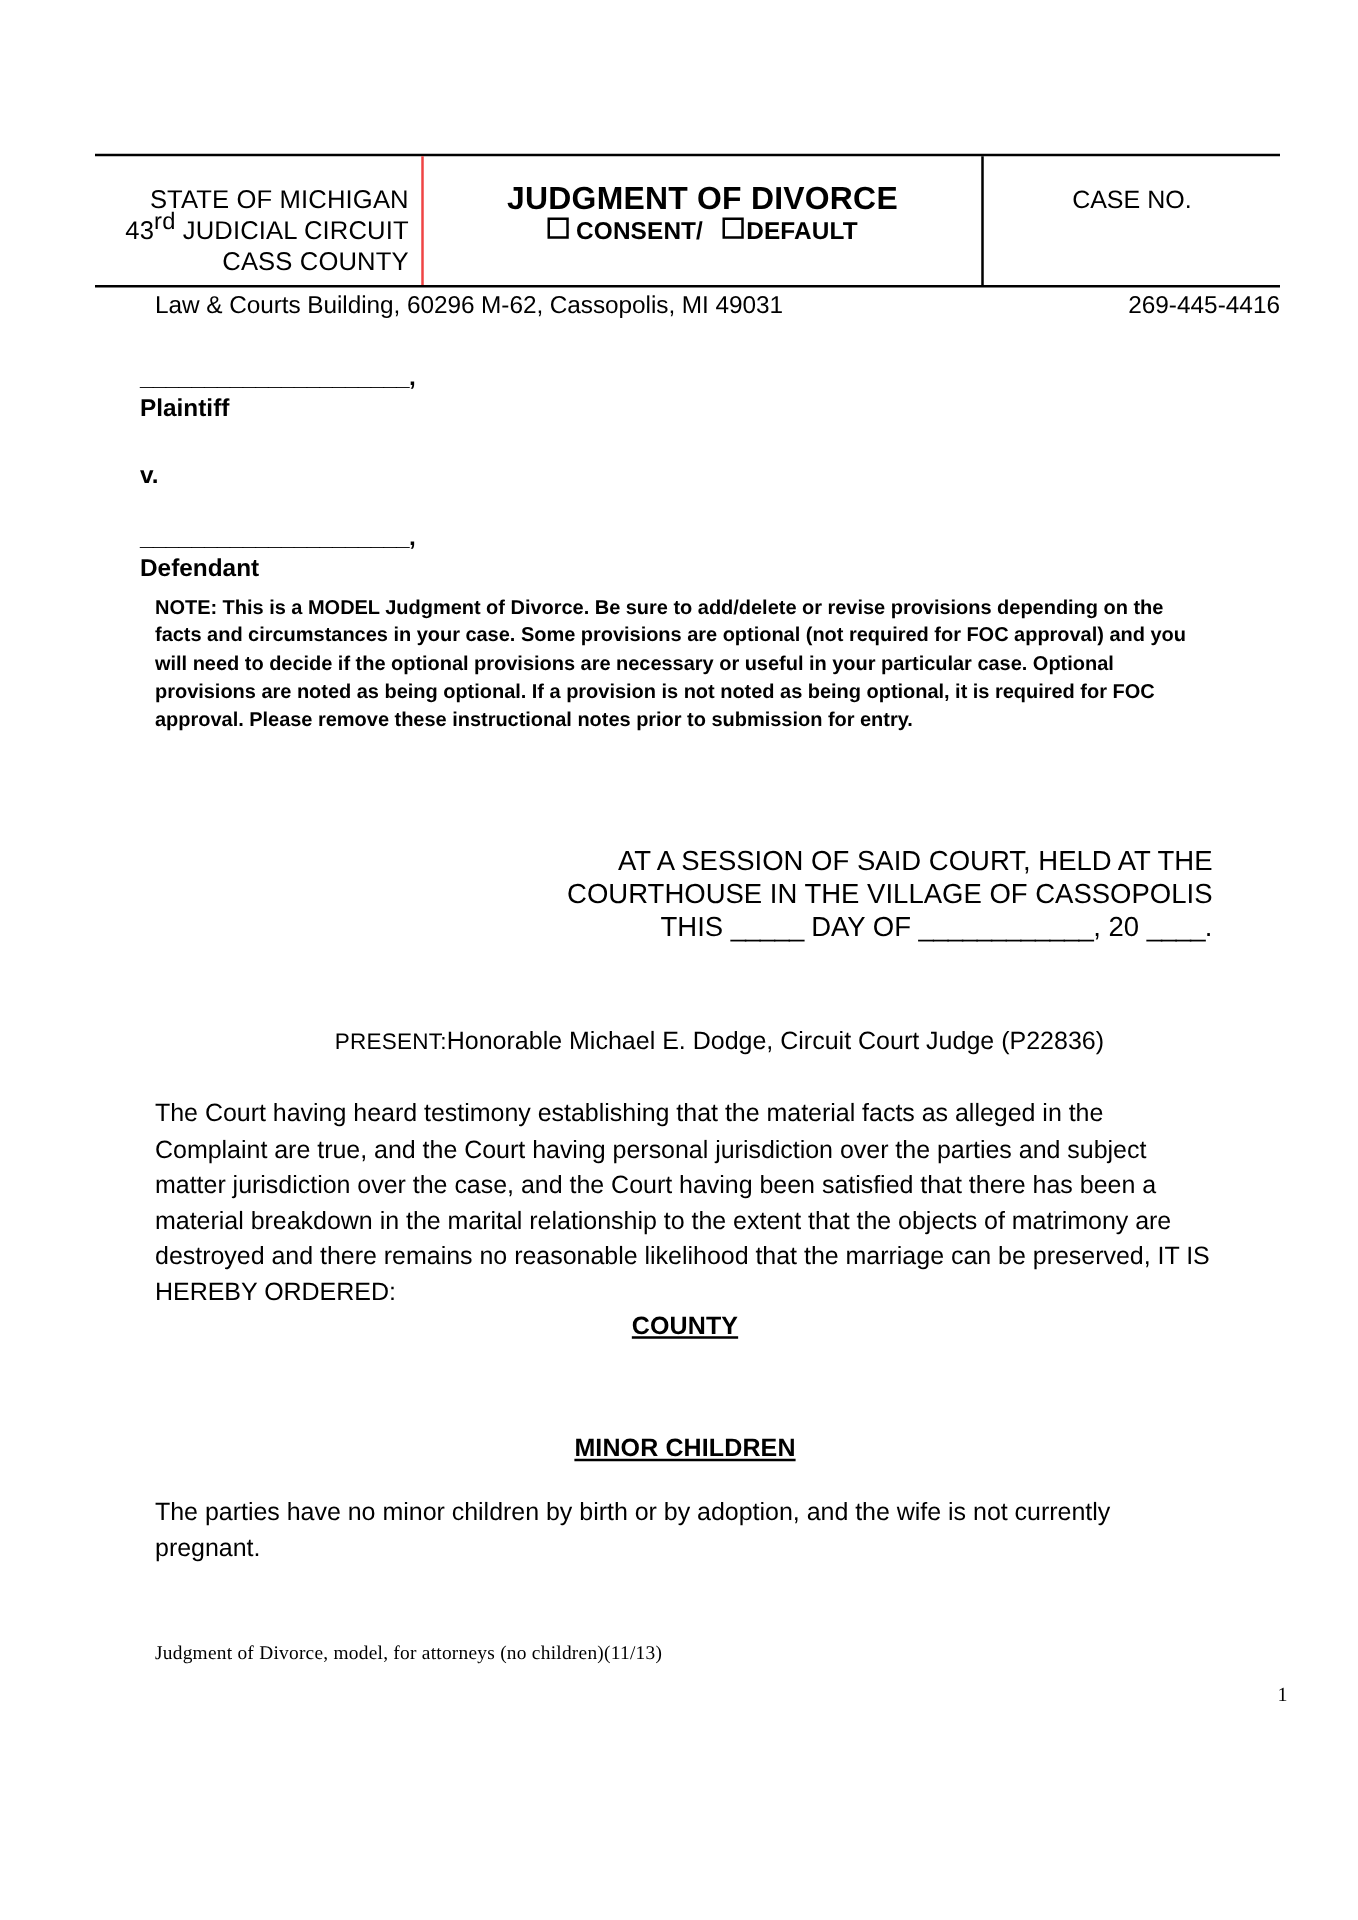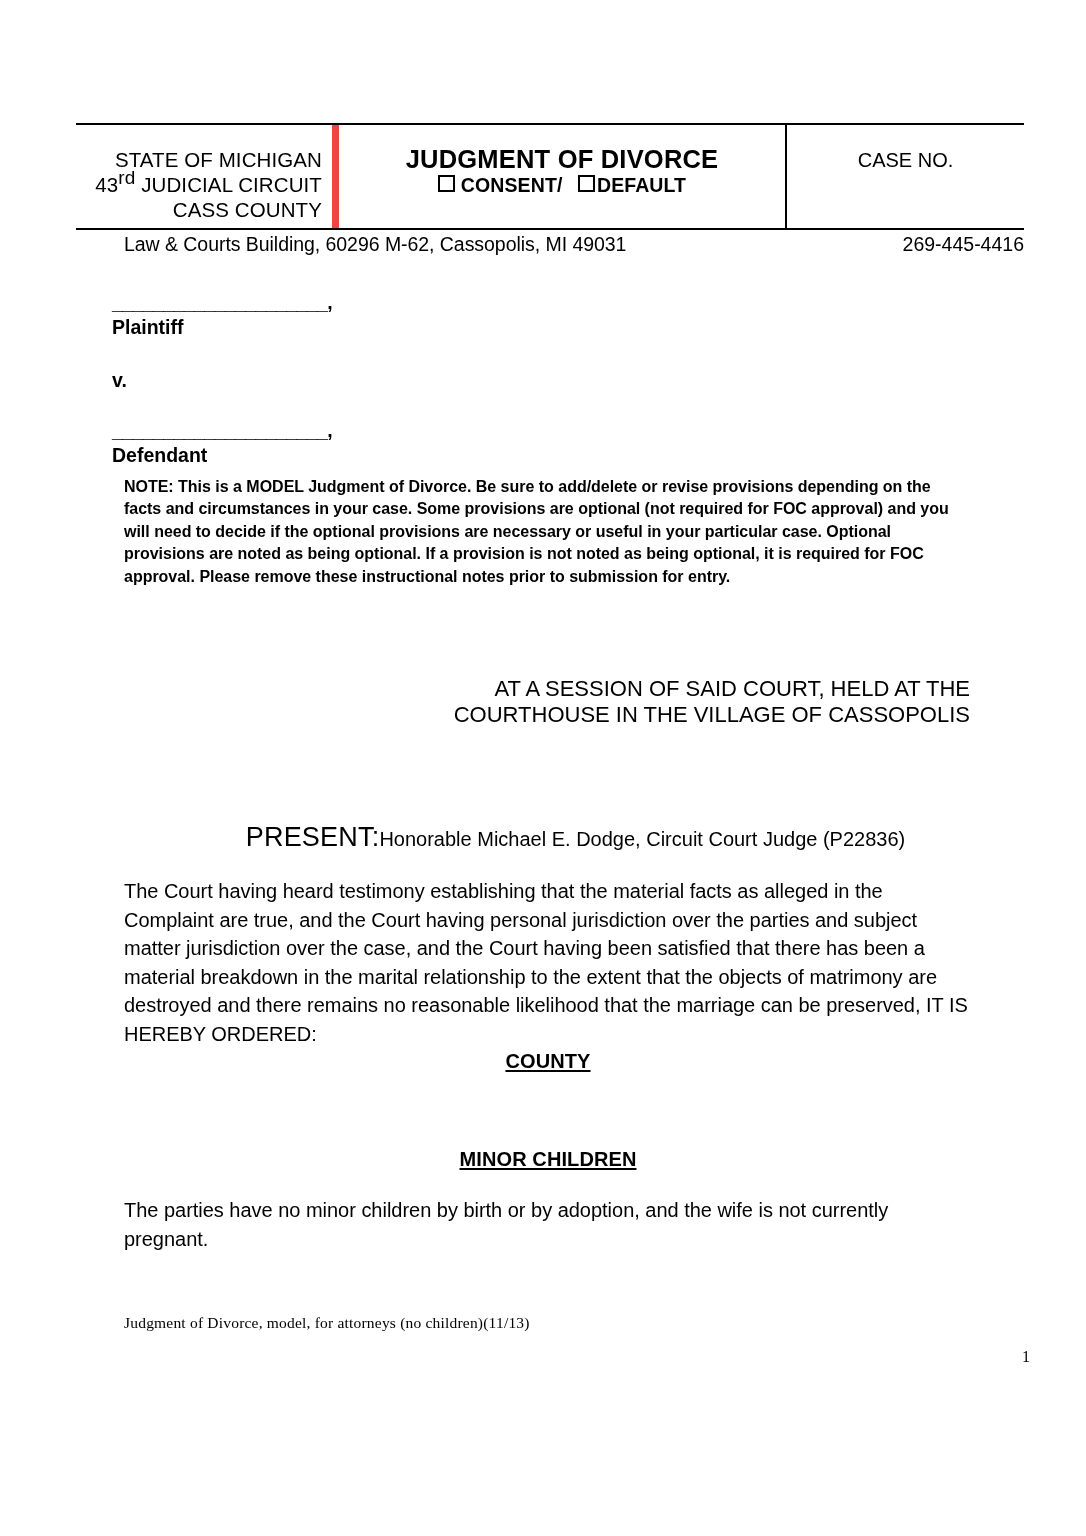--- a/index.html
+++ b/index.html
@@ -38,21 +38,21 @@
     display: flex;
     align-items: stretch;
     min-height: 97px;
   }
   .cap-cell {
     box-sizing: border-box;
     padding: 0;
   }
   .cap-left {
     width: 263px;
-    border-right: 7px solid #ef4444;
+    border-right: 2px solid #ef4444;
     text-align: right;
     padding: 22px 10px 6px 0;
     font-size: 20.5px;
     line-height: 1.22;
     letter-spacing: 0.1px;
   }
   .cap-left .sup {
     font-size: 19px;
     vertical-align: super;
     line-height: 0;
@@ -169,21 +169,21 @@
   
   .present {
     position: absolute;
     left: 124px;
     top: 822px;
     width: 880px;
     text-align: center;
     white-space: nowrap;
   }
   .present-label {
-    font-size: 27px;
+    font-size: 18px;
     letter-spacing: 0.2px;
     margin-left: 23px;
   }
   .present-value {
     font-size: 20px;
   }
 
   
   .body-p {
     position: absolute;
@@ -273,20 +273,21 @@
       <div class="blankline">_____________________,</div>
       <div class="party-label">Defendant</div>
     </div>
   </div>
 
   <div class="note">NOTE:  This is a MODEL Judgment of Divorce. Be sure to add/delete or revise provisions depending on the facts and circumstances in your case.  Some provisions are optional (not required for FOC approval) and you will need to decide if the optional provisions are necessary or useful in your particular case. Optional provisions are noted as being optional. If a provision is not noted as being optional, it is required for FOC approval. Please remove these instructional notes prior to submission for entry.</div>
 
   <div class="session">
     <div>AT A SESSION OF SAID COURT, HELD AT THE</div>
     <div>COURTHOUSE IN THE VILLAGE OF CASSOPOLIS</div>
+    <div><span>THIS </span><span class="u">_____</span><span> DAY OF </span><span class="u">____________</span><span>, 20 </span><span class="u">____</span><span>.</span></div>
   </div>
 
   <div class="present">
     <span class="present-label">PRESENT:</span><span class="present-value">Honorable Michael E. Dodge, Circuit Court Judge (P22836)</span>
   </div>
 
   <div class="body-p" id="p-recitals">The Court having heard testimony establishing that the material facts as alleged in the Complaint are true, and the Court having personal jurisdiction over the parties and subject matter jurisdiction over the case, and the Court having been satisfied that there has been a material breakdown in the marital relationship to the extent that the objects of matrimony are destroyed and there remains no reasonable likelihood that the marriage can be preserved, IT IS HEREBY ORDERED:</div>
 
   <div class="sec-head" id="h-divorce"><span>COUNTY</span></div>
 

